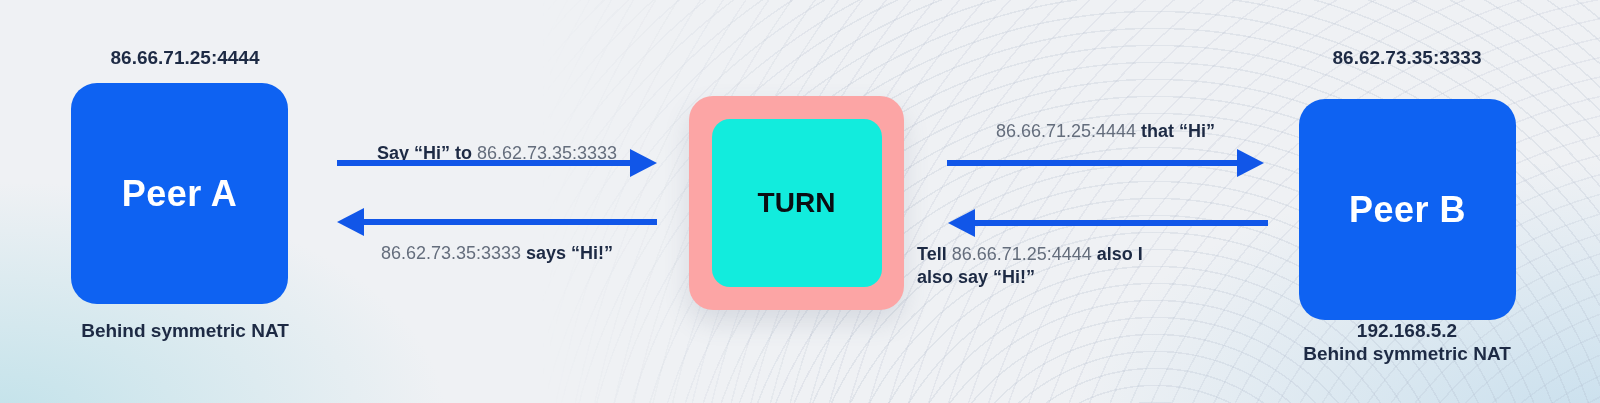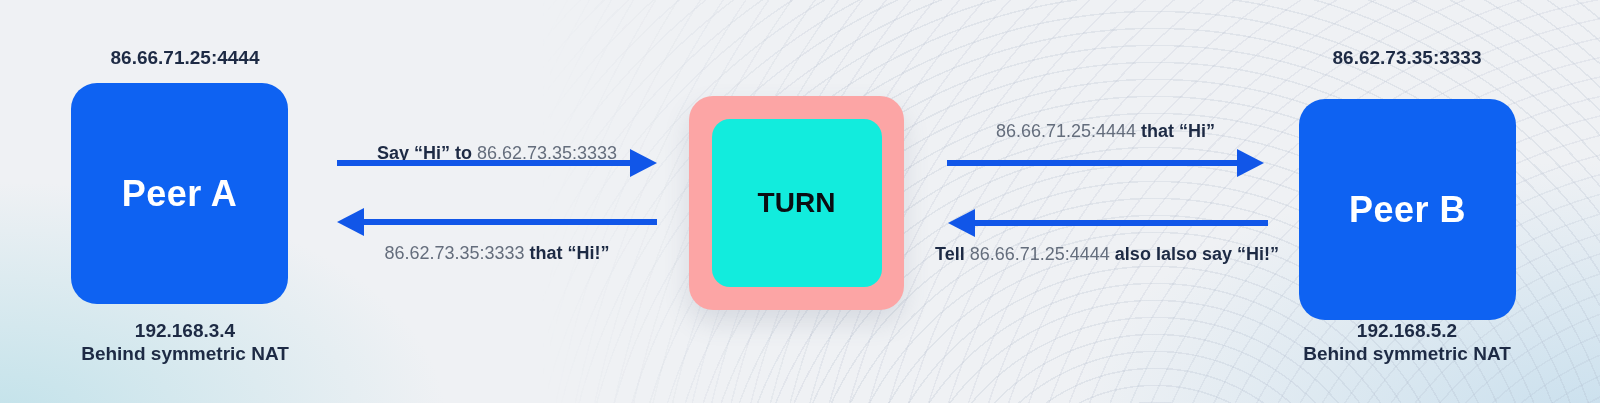--- a/index.html
+++ b/index.html
@@ -51,21 +51,21 @@
 
   .msg{
     position:absolute;font-size:18px;display:flex;justify-content:center;
     align-items:baseline;gap:5px;white-space:nowrap;
   }
   .msg .b{font-weight:bold;color:var(--text_dark);}
   .msg .g{color:var(--text_gray);}
   #msg-a2t{left:337px;top:121px;width:320px;margin-top:22px;}
   #msg-t2a{left:337px;top:243px;width:320px;}
   #msg-t2b{left:947px;top:121px;width:317px;}
-  #msg-b2t{left:917px;top:243px;width:380px;flex-direction:row;gap:0;}
+  #msg-b2t{left:917px;top:243px;width:380px;flex-direction:column;gap:0;}
   #msg-b2t .row{display:flex;justify-content:center;gap:5px;line-height:23px;}
 
   .arrow{position:absolute;height:28px;}
   .arrow .shaft{position:absolute;top:11px;height:6px;background:var(--arrow);}
   .arrow .head{position:absolute;top:0;width:0;height:0;border-top:14px solid transparent;border-bottom:14px solid transparent;}
   .arrow.right .shaft{left:0;right:24px;}
   .arrow.right .head{right:0;border-left:27px solid var(--arrow);}
   .arrow.left .shaft{left:24px;right:0;}
   .arrow.left .head{left:0;border-right:27px solid var(--arrow);}
   #arr-a2t{left:337px;top:149px;width:320px;}
@@ -78,21 +78,20 @@
 
 <div class="stage">
   <div class="tint"></div>
   <div class="rings"></div>
 
   <div class="caption" id="addr-a">86.66.71.25:4444</div>
   <div class="node peer" id="peer-a">
     <span>Peer A</span>
   </div>
   <div class="caption" id="local-a">
-    <div class="line">192.168.3.4</div>
     <div class="line">Behind symmetric NAT</div>
   </div>
 
   <div class="node turn-outer">
     <div class="turn-inner">
       <span>TURN</span>
     </div>
   </div>
 
   <div class="caption" id="addr-b">86.62.73.35:3333</div>
@@ -111,21 +110,21 @@
   <div class="arrow right" id="arr-a2t">
     <div class="shaft"></div>
     <div class="head"></div>
   </div>
   <div class="arrow left" id="arr-t2a">
     <div class="head"></div>
     <div class="shaft"></div>
   </div>
   <div class="msg" id="msg-t2a">
     <span class="g">86.62.73.35:3333</span>
-    <span class="b">that “Hi!”</span>
+    <span class="b">says “Hi!”</span>
   </div>
 
   <div class="msg" id="msg-t2b">
     <span class="g">86.66.71.25:4444</span>
     <span class="b">that “Hi”</span>
   </div>
   <div class="arrow right" id="arr-t2b">
     <div class="shaft"></div>
     <div class="head"></div>
   </div>

